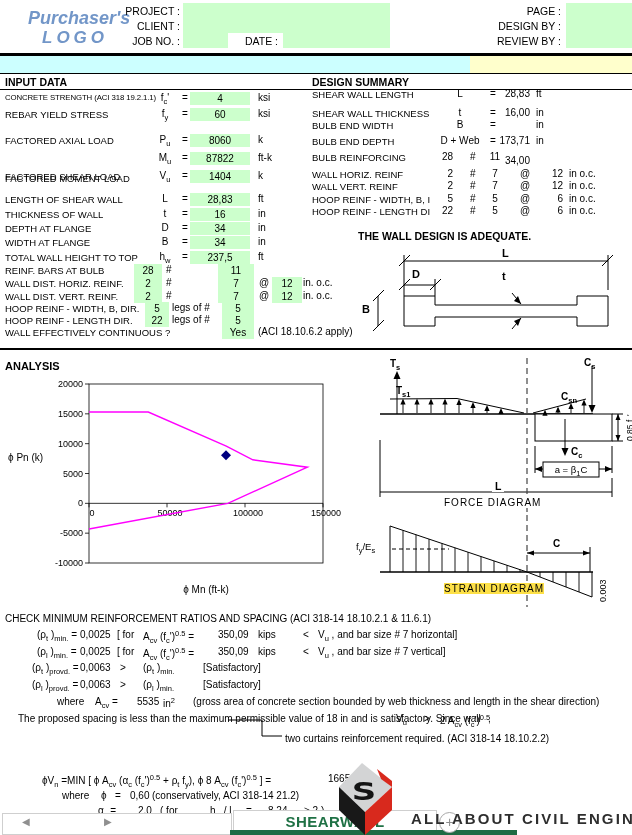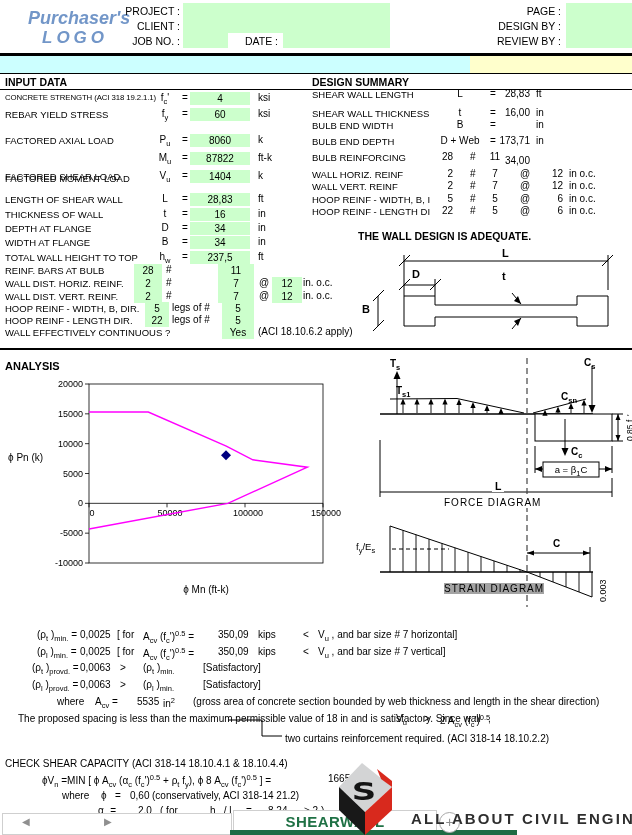--- a/index.html
+++ b/index.html
@@ -359,22 +359,23 @@
         <line x1="579" y1="572" x2="579" y2="592"></line>
       </g>
     <line x1="392" y1="549" x2="449" y2="549" stroke="#000" stroke-width="1" stroke-dasharray="4,3"></line>
     <polygon points="527,553 534,550.5 534,555.5" fill="#000"></polygon>
     <polygon points="590,553 583,550.5 583,555.5" fill="#000"></polygon>
     <line x1="527" y1="515" x2="527" y2="607" stroke="#444" stroke-width="1.2" stroke-dasharray="6,4"></line>
   </svg>
   <div class="abs" style="left:356px;top:541px;font-size:9.5px;"><span>f<sub>y</sub>/E<sub>s</sub></span></div>
   <div class="abs bold" style="left:553px;top:538px;font-size:10px;">C</div>
   <div class="abs rot" style="left:598px;top:602px;font-size:9px;">0.003</div>
-  <div class="abs caption" style="left:444px;top:583px;background:#a3a3a3;">STRAIN  DIAGRAM</div>
-
+  <div class="abs caption" style="left:444px;top:583px;background:#fde047;">STRAIN  DIAGRAM</div>
+
+  <div class="abs chk" style="left:5px;top:613px;">CHECK MINIMUM REINFORCEMENT RATIOS AND SPACING (ACI 318-14 18.10.2.1 &amp; 11.6.1)</div>
   <div id="checks-host">
       <span class="abs chk" style="left: 37px; top: 629px;">(ρ<sub>t</sub> )<sub>min.</sub>  =</span>
       <span class="abs chk" style="left: 80px; top: 629px;">0,0025</span>
       <span class="abs chk" style="left: 117px; top: 629px;">[ for</span>
       <span class="abs chk" style="left: 143px; top: 629px;">A<sub>cv</sub> (f<sub>c</sub>')<sup>0.5</sup> =</span>
       <span class="abs chk" style="left: 218px; top: 629px;">350,09</span>
       <span class="abs chk" style="left: 258px; top: 629px;">kips</span>
       <span class="abs chk" style="left: 303px; top: 629px;">&lt;</span>
       <span class="abs chk" style="left: 318px; top: 629px;">V<sub>u</sub> ,  and bar size # 7 horizontal]</span>
       <span class="abs chk" style="left: 37px; top: 646px;">(ρ<sub>l</sub> )<sub>min.</sub>  =</span>
@@ -417,21 +418,20 @@
       <span class="abs chk" style="left: 138px; top: 805px;">2,0</span>
       <span class="abs chk" style="left: 160px; top: 805px;">( for</span>
       <span class="abs chk" style="left: 210px; top: 805px;">h<sub>w</sub> / l</span>
       <span class="abs chk" style="left: 246px; top: 805px;">=</span>
       <span class="abs chk" style="left: 268px; top: 805px;">8,24</span>
       <span class="abs chk" style="left: 304px; top: 805px;">&gt; 2 )</span>
     </div>
   <svg style="left:220px;top:715px;" width="70" height="26" viewBox="0 0 70 26">
     <path d="M8,5 L42,5 L42,21 L62,21" stroke="#000" stroke-width="1" fill="none"></path>
   </svg>
-  <div class="abs chk" style="left:5px;top:758px;">CHECK SHEAR CAPACITY (ACI 318-14 18.10.4.1 &amp; 18.10.4.4)</div>
 
   <div class="abs" style="left:0;top:813px;width:336px;height:22px;background:#fff;"></div>
   <div class="tabbox" style="left:2px;top:813px;width:228px;height:20px;"></div>
   <div class="abs" style="left:22px;top:816px;font-size:10px;color:#8f8f8f;">◀</div>
   <div class="abs" style="left:104px;top:816px;font-size:10px;color:#8f8f8f;">▶</div>
   <div class="tabbox center" style="left:233px;top:810px;width:202px;height:21px;border-bottom:none;">
     <span class="tabtxt" style="line-height:21px;">SHEARWALL</span>
   </div>
   <div class="abs" style="left:230px;top:830px;width:287px;height:5px;background:#1E6B43;"></div>
   <div class="abs center" style="left:439px;top:812px;width:19px;height:19px;border:1.5px solid #a8a8a8;border-radius:50%;color:#8f8f8f;font-size:14px;line-height:18px;background:#fff;">+</div>

